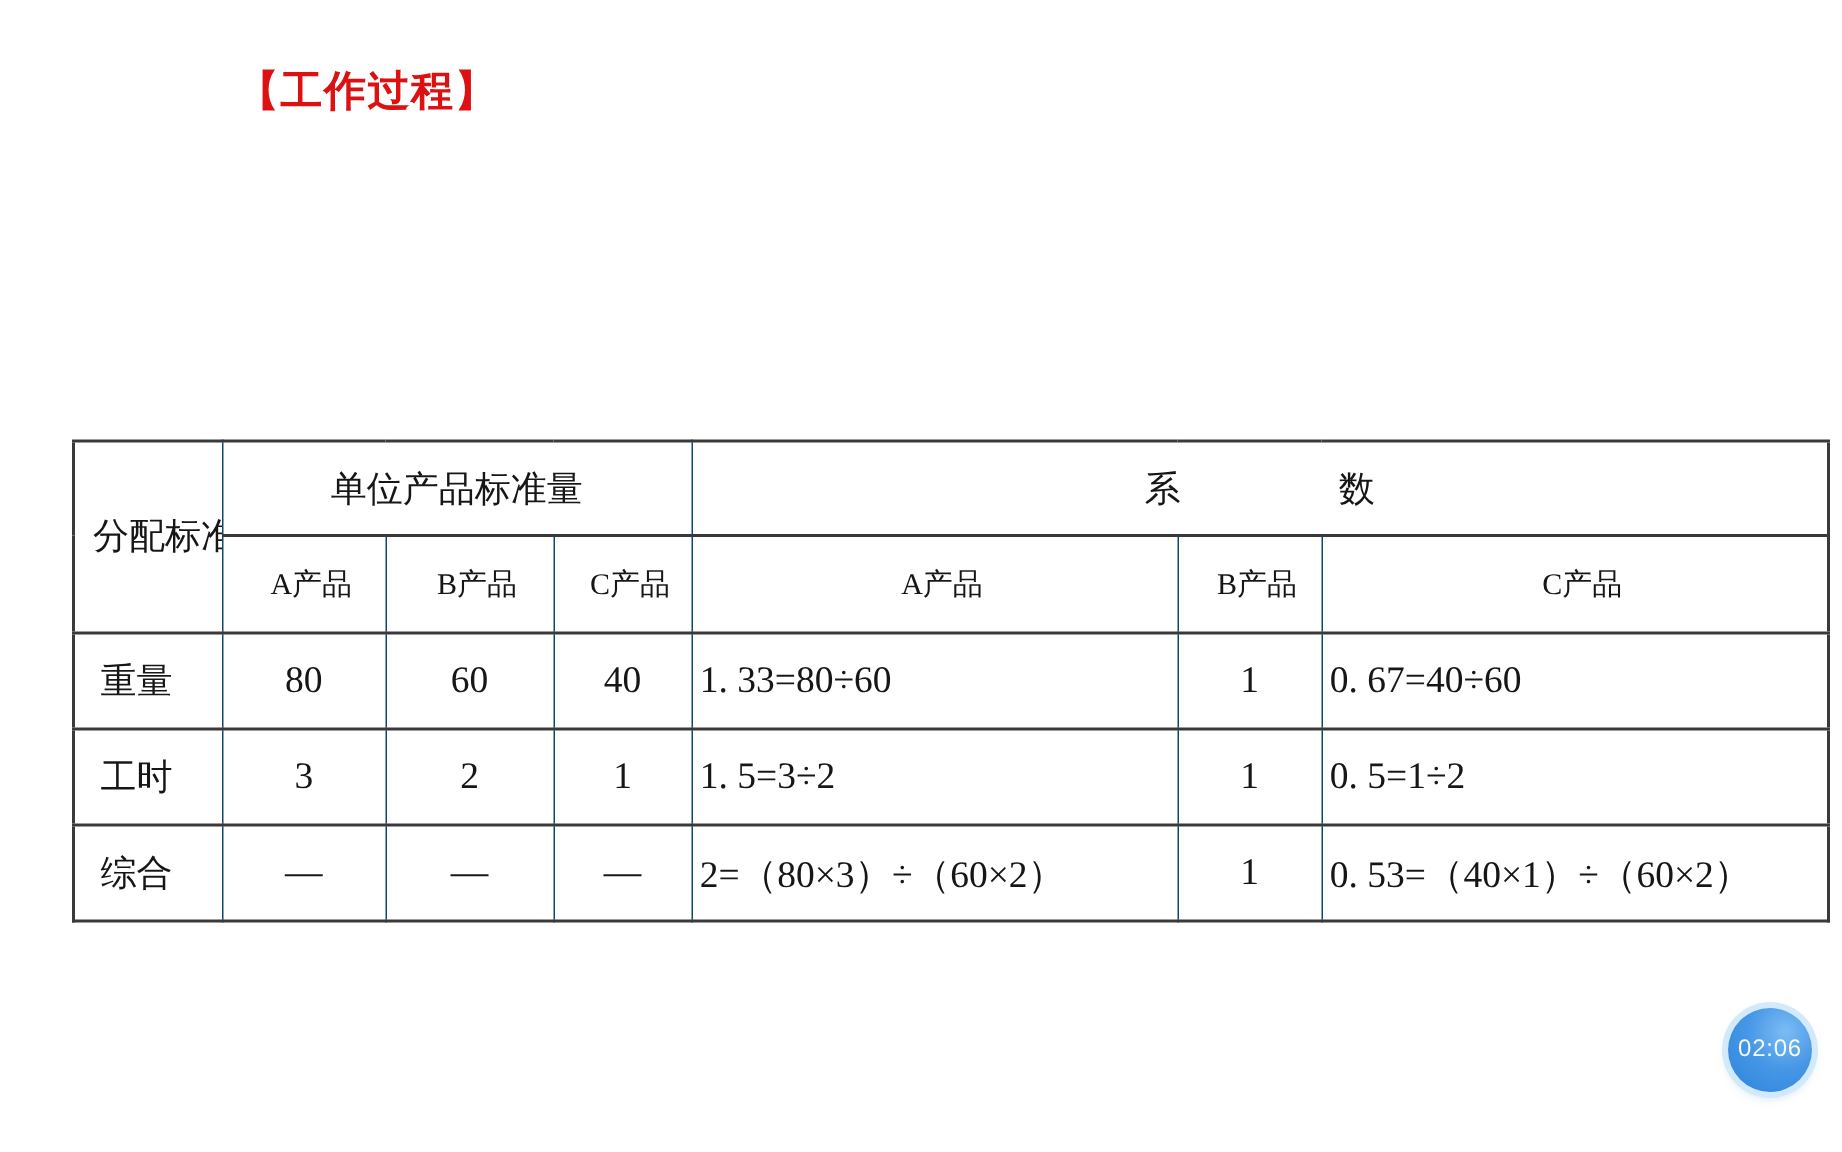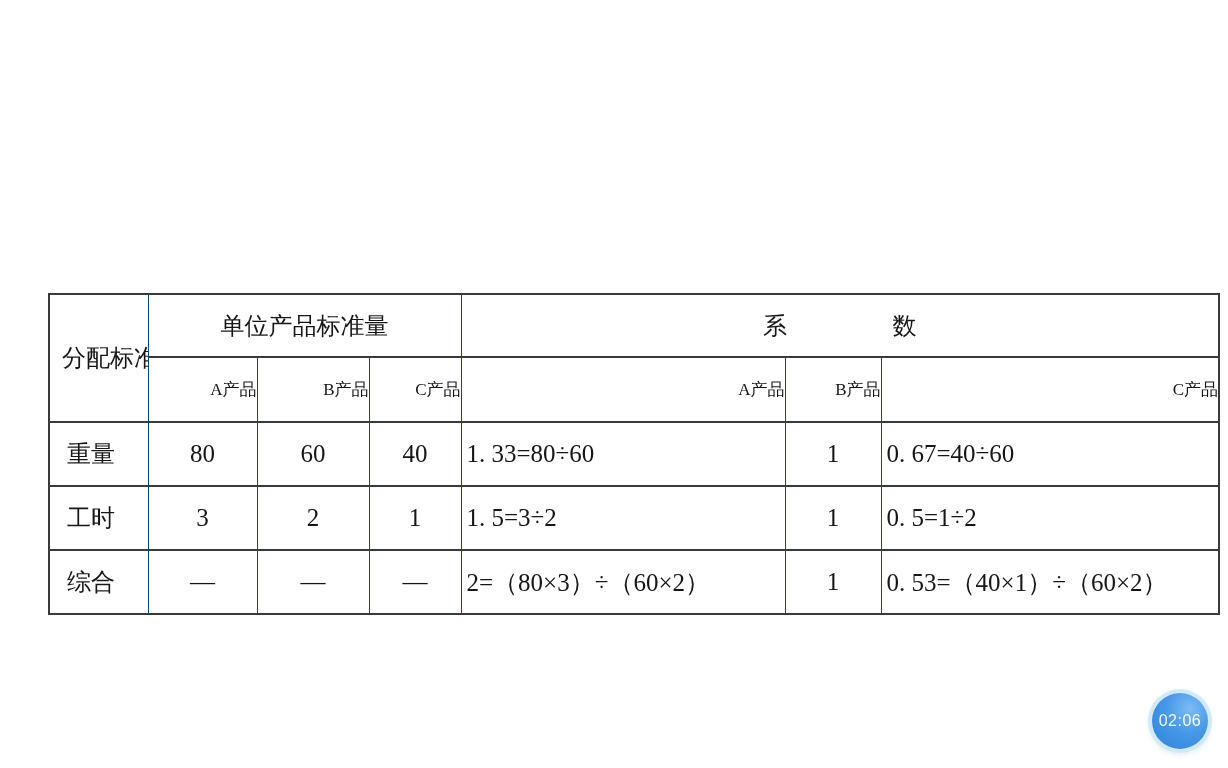--- a/index.html
+++ b/index.html
@@ -75,28 +75,28 @@
     white-space: normal;
     line-height: 1.45;
     font-size: 24px;
   }
   .cell-group { text-align: center; font-size: 24px; }
   .cell-group-gap span {
     letter-spacing: 4.4em;
     margin-left: 4.4em; 
     margin-top: 21px;
   }
-  .cell-sub   { text-align: right; padding-left: 10px; font-size: 17px; }
+  .cell-sub   { text-align: center; padding-left: 10px; font-size: 20px; }
   .cell-rowlabel { text-align: left; padding-left: 17px; font-size: 24px; }
   .cell-num   { text-align: center; }
   .cell-formula { text-align: left; padding-left: 5px; }
 
   .time-bubble {
     position: absolute;
-    left: 1152px; top: 693px;
+    left: 1152px; top: 672px;
     width: 56px; height: 56px;
     border-radius: 50%;
     background: radial-gradient(circle at 68% 28%, #7cbcf4 0%, #4697e6 45%, #2d83da 100%);
     box-shadow: 0 0 0 4px rgba(208, 233, 252, 0.95), 0 3px 8px rgba(130, 175, 220, 0.45);
     display: flex;
     align-items: center;
     justify-content: center;
     cursor: pointer;
   }
   .time-bubble .time-text {
@@ -104,20 +104,21 @@
     font-size: 16px;
     color: rgba(255, 255, 255, 0.94);
     letter-spacing: 0.5px;
   }
 </style>
 </head>
 <body>
 
 <div class="page">
 
+  <div class="section-heading">【工作过程】</div>
 
 
 
   <table class="calc-table">
     <colgroup>
       <col style="width:99px">
       <col style="width:109px">
       <col style="width:112px">
       <col style="width:92px">
       <col style="width:324px">

